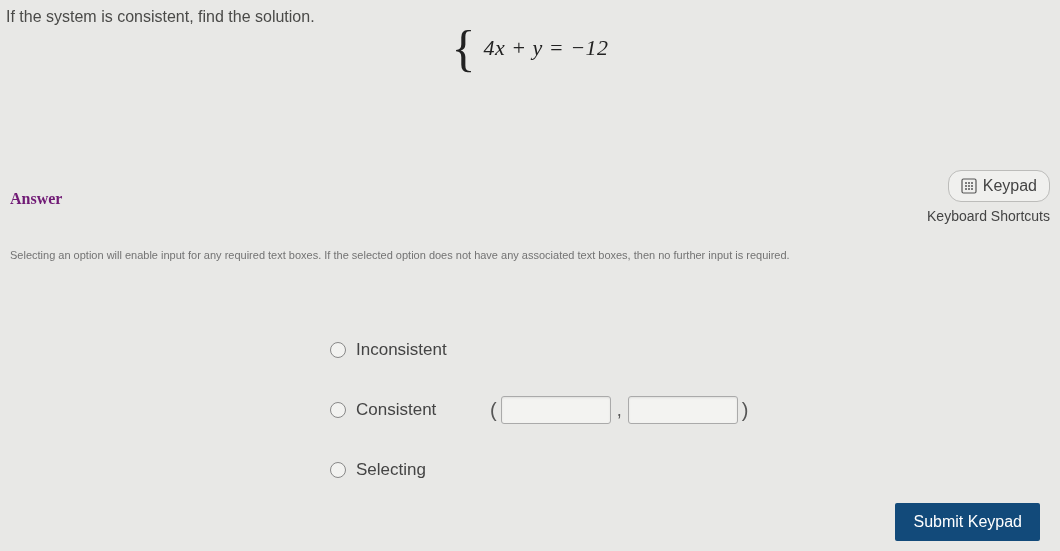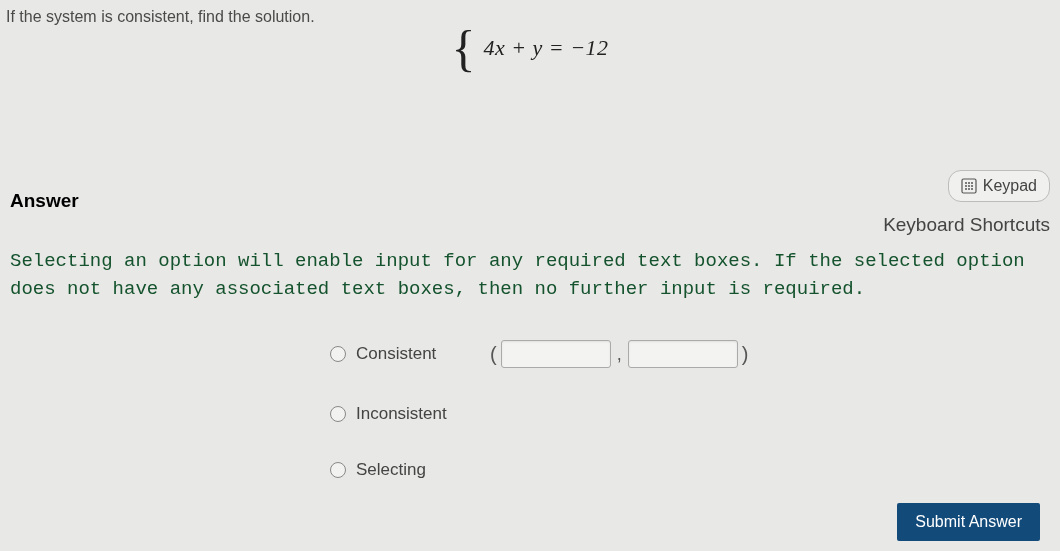--- a/index.html
+++ b/index.html
@@ -55,24 +55,25 @@
       position: absolute;
       top: 170px;
       left: 0;
       right: 0;
       padding: 0 10px;
       display: flex;
       justify-content: space-between;
       align-items: flex-start;
     }
     .answer-label {
-      font-size: 19px;
+      font-size: 16px;
       font-weight: 600;
-      color: #000000;
+      color: #701a75;
       padding-top: 20px;
+      font-family: Liberation Serif, serif;
     }
     .header-right {
       text-align: right;
     }
     .keypad-btn {
       display: inline-flex;
       align-items: center;
       gap: 6px;
       padding: 6px 12px;
       border: 1px solid #bcbcba;
@@ -82,34 +83,33 @@
       cursor: pointer;
       border-radius: 13px;
     }
     .keypad-icon {
       width: 16px;
       height: 16px;
       display: inline-block;
     }
     .shortcuts-link {
       display: block;
-      margin-top: 12px;
-      font-size: 19px;
+      margin-top: 6px;
+      font-size: 14px;
       color: #444;
       cursor: pointer;
     }
     .instructions {
       position: absolute;
       top: 248px;
       left: 10px;
       right: 14px;
-      font-size: 19px;
-      color: #14532d;
+      font-size: 11px;
+      color: #737373;
       line-height: 1.45;
-      font-family: Liberation Mono, monospace;
     }
     .options {
       position: absolute;
       top: 340px;
       left: 330px;
     }
     .option-row {
       display: flex;
       align-items: center;
       margin-bottom: 36px;
@@ -201,35 +201,35 @@
     <span class="shortcuts-link">Keyboard Shortcuts</span>
   </div>
 </div>
 
 <div class="instructions">Selecting an option will enable input for any required text boxes. If the selected option does not have any associated text boxes, then no further input is required.</div>
 
 <div class="options">
 
   <div class="option-row">
     <span class="radio"></span>
+    <span class="option-label">Inconsistent</span>
+  </div>
+
+  <div class="option-row">
+    <span class="radio"></span>
     <span class="option-label">Consistent</span>
     <span class="pair-wrap">
       <span class="paren">(</span>
       <input class="coord-input" type="text" value="" style="">
       <span class="comma">,</span>
       <input class="coord-input" type="text" value="" style="">
       <span class="paren">)</span>
     </span>
   </div>
 
   <div class="option-row">
     <span class="radio"></span>
-    <span class="option-label">Inconsistent</span>
-  </div>
-
-  <div class="option-row">
-    <span class="radio"></span>
     <span class="option-label">Selecting</span>
   </div>
 
 </div>
 
-<button class="submit-btn">Submit Answer</button>
+<button class="submit-btn">Submit Keypad</button>
 
 </body></html>

